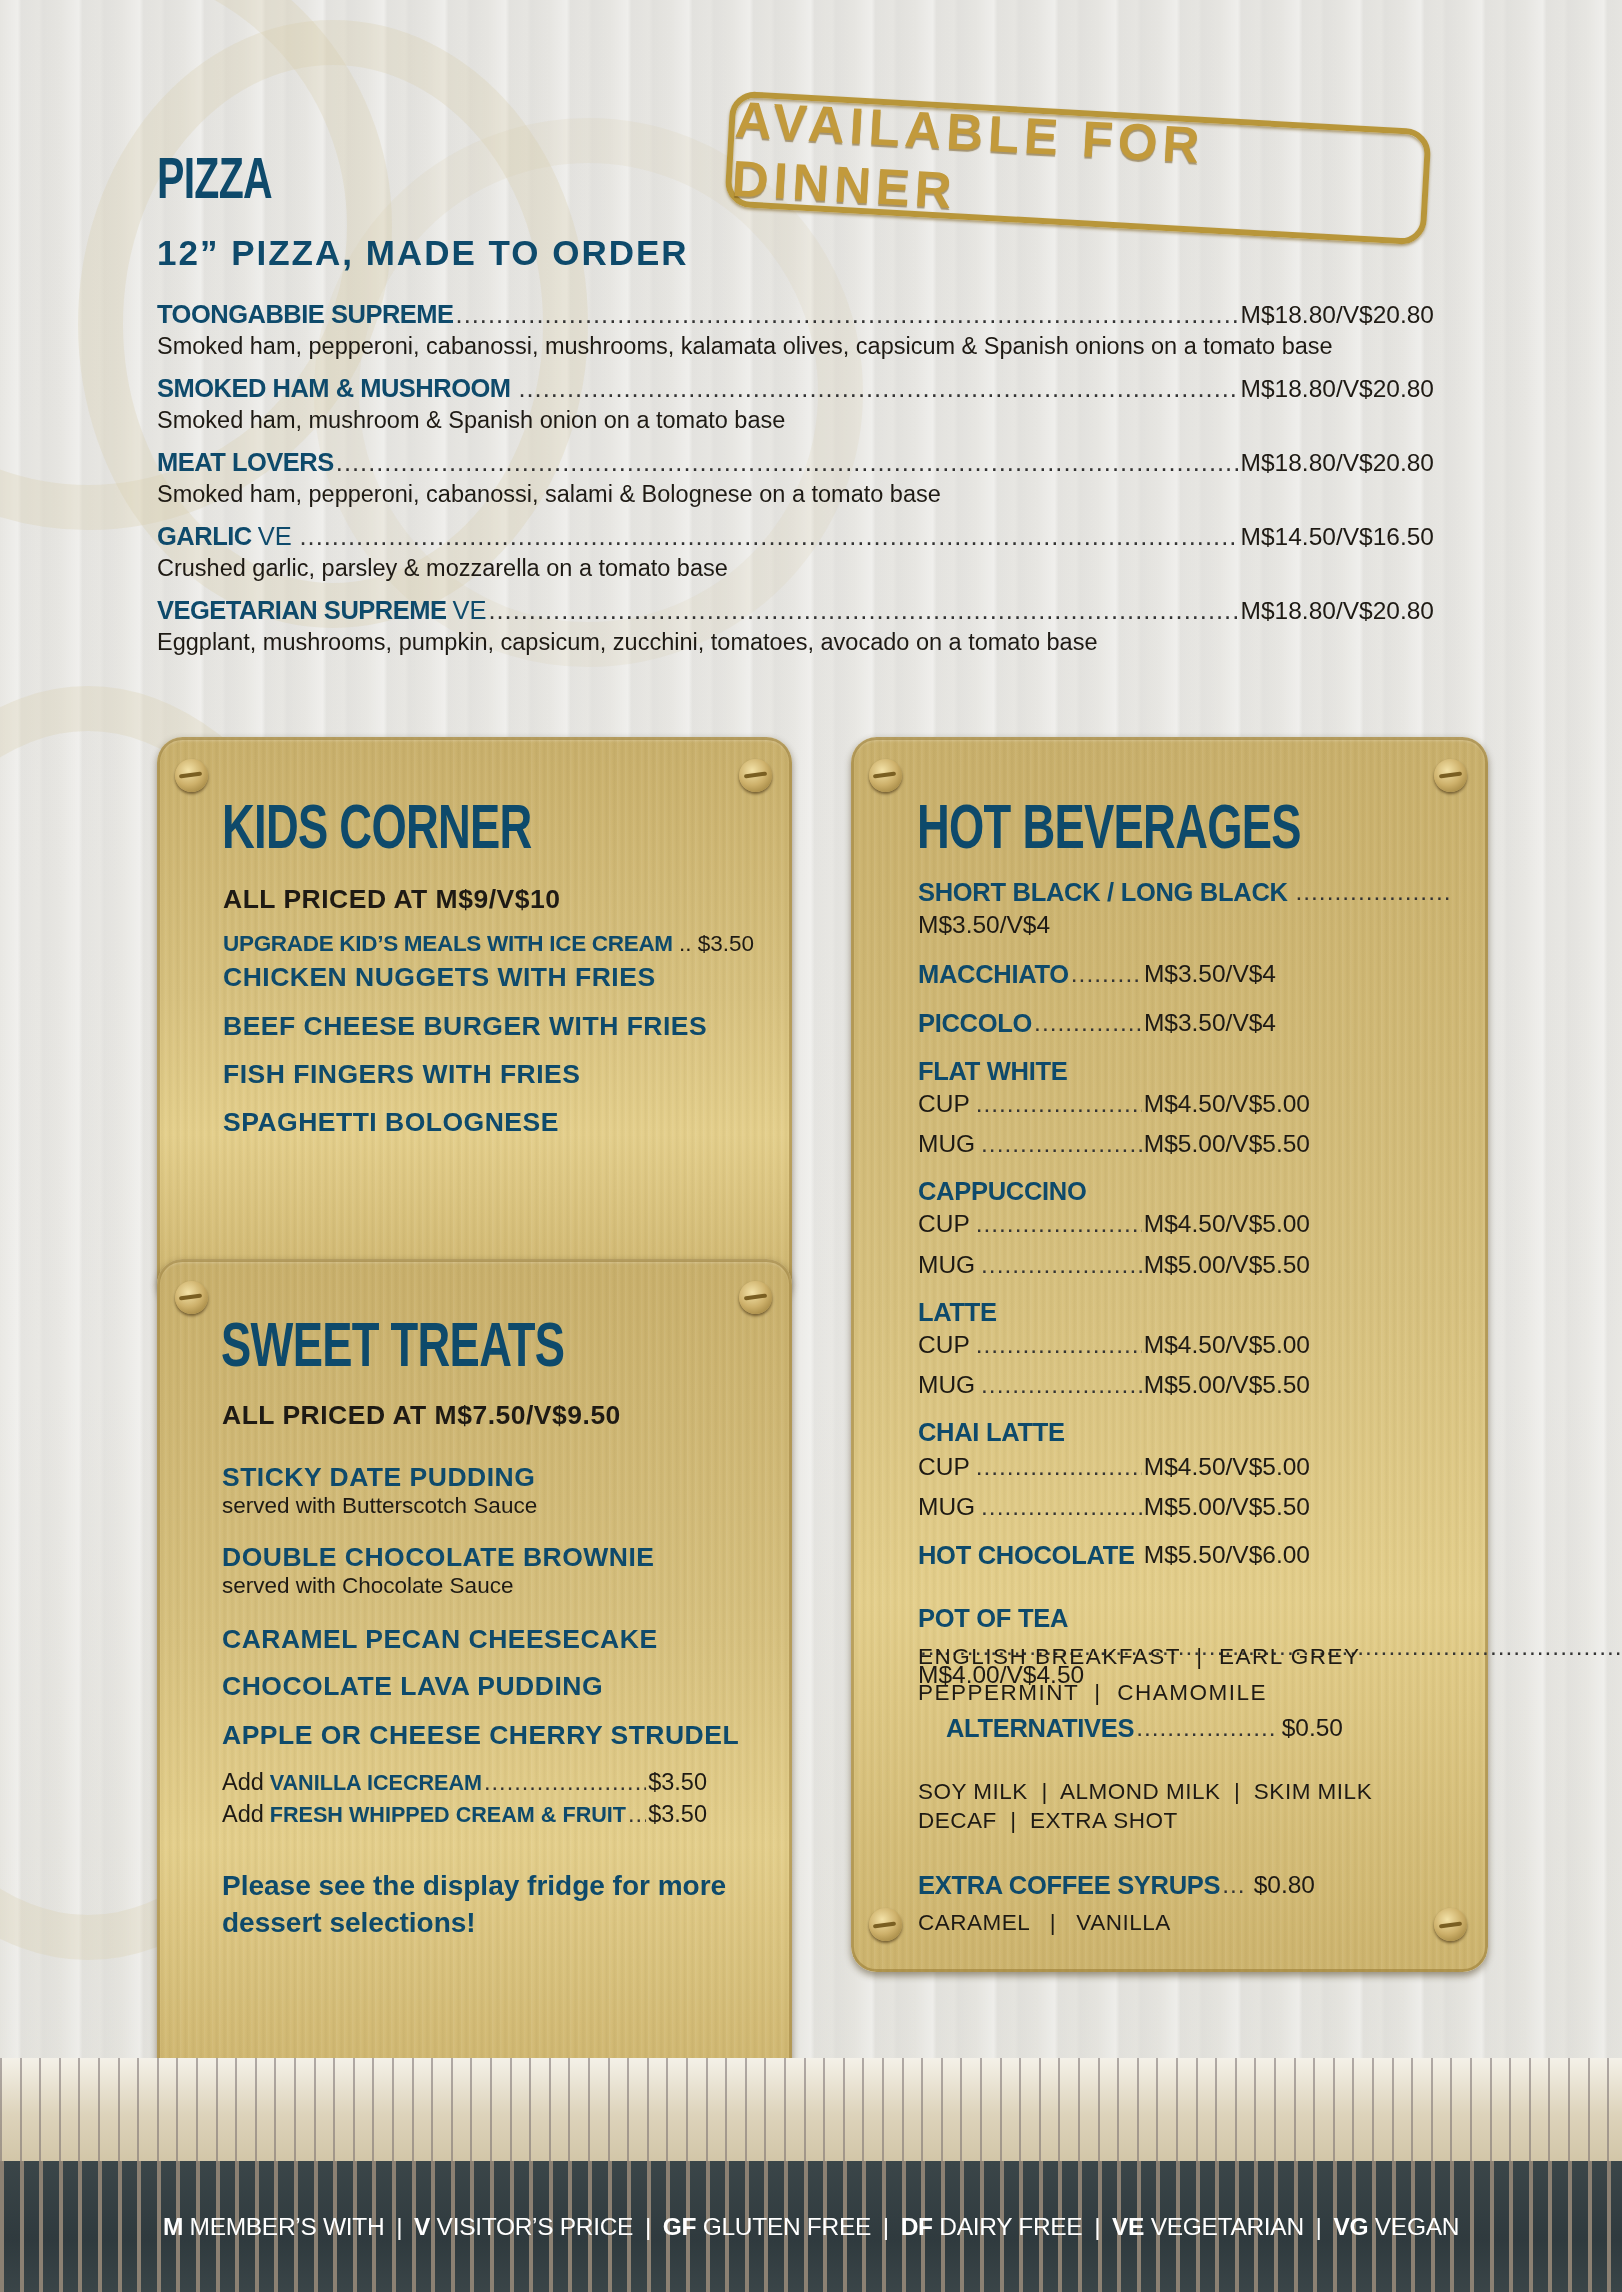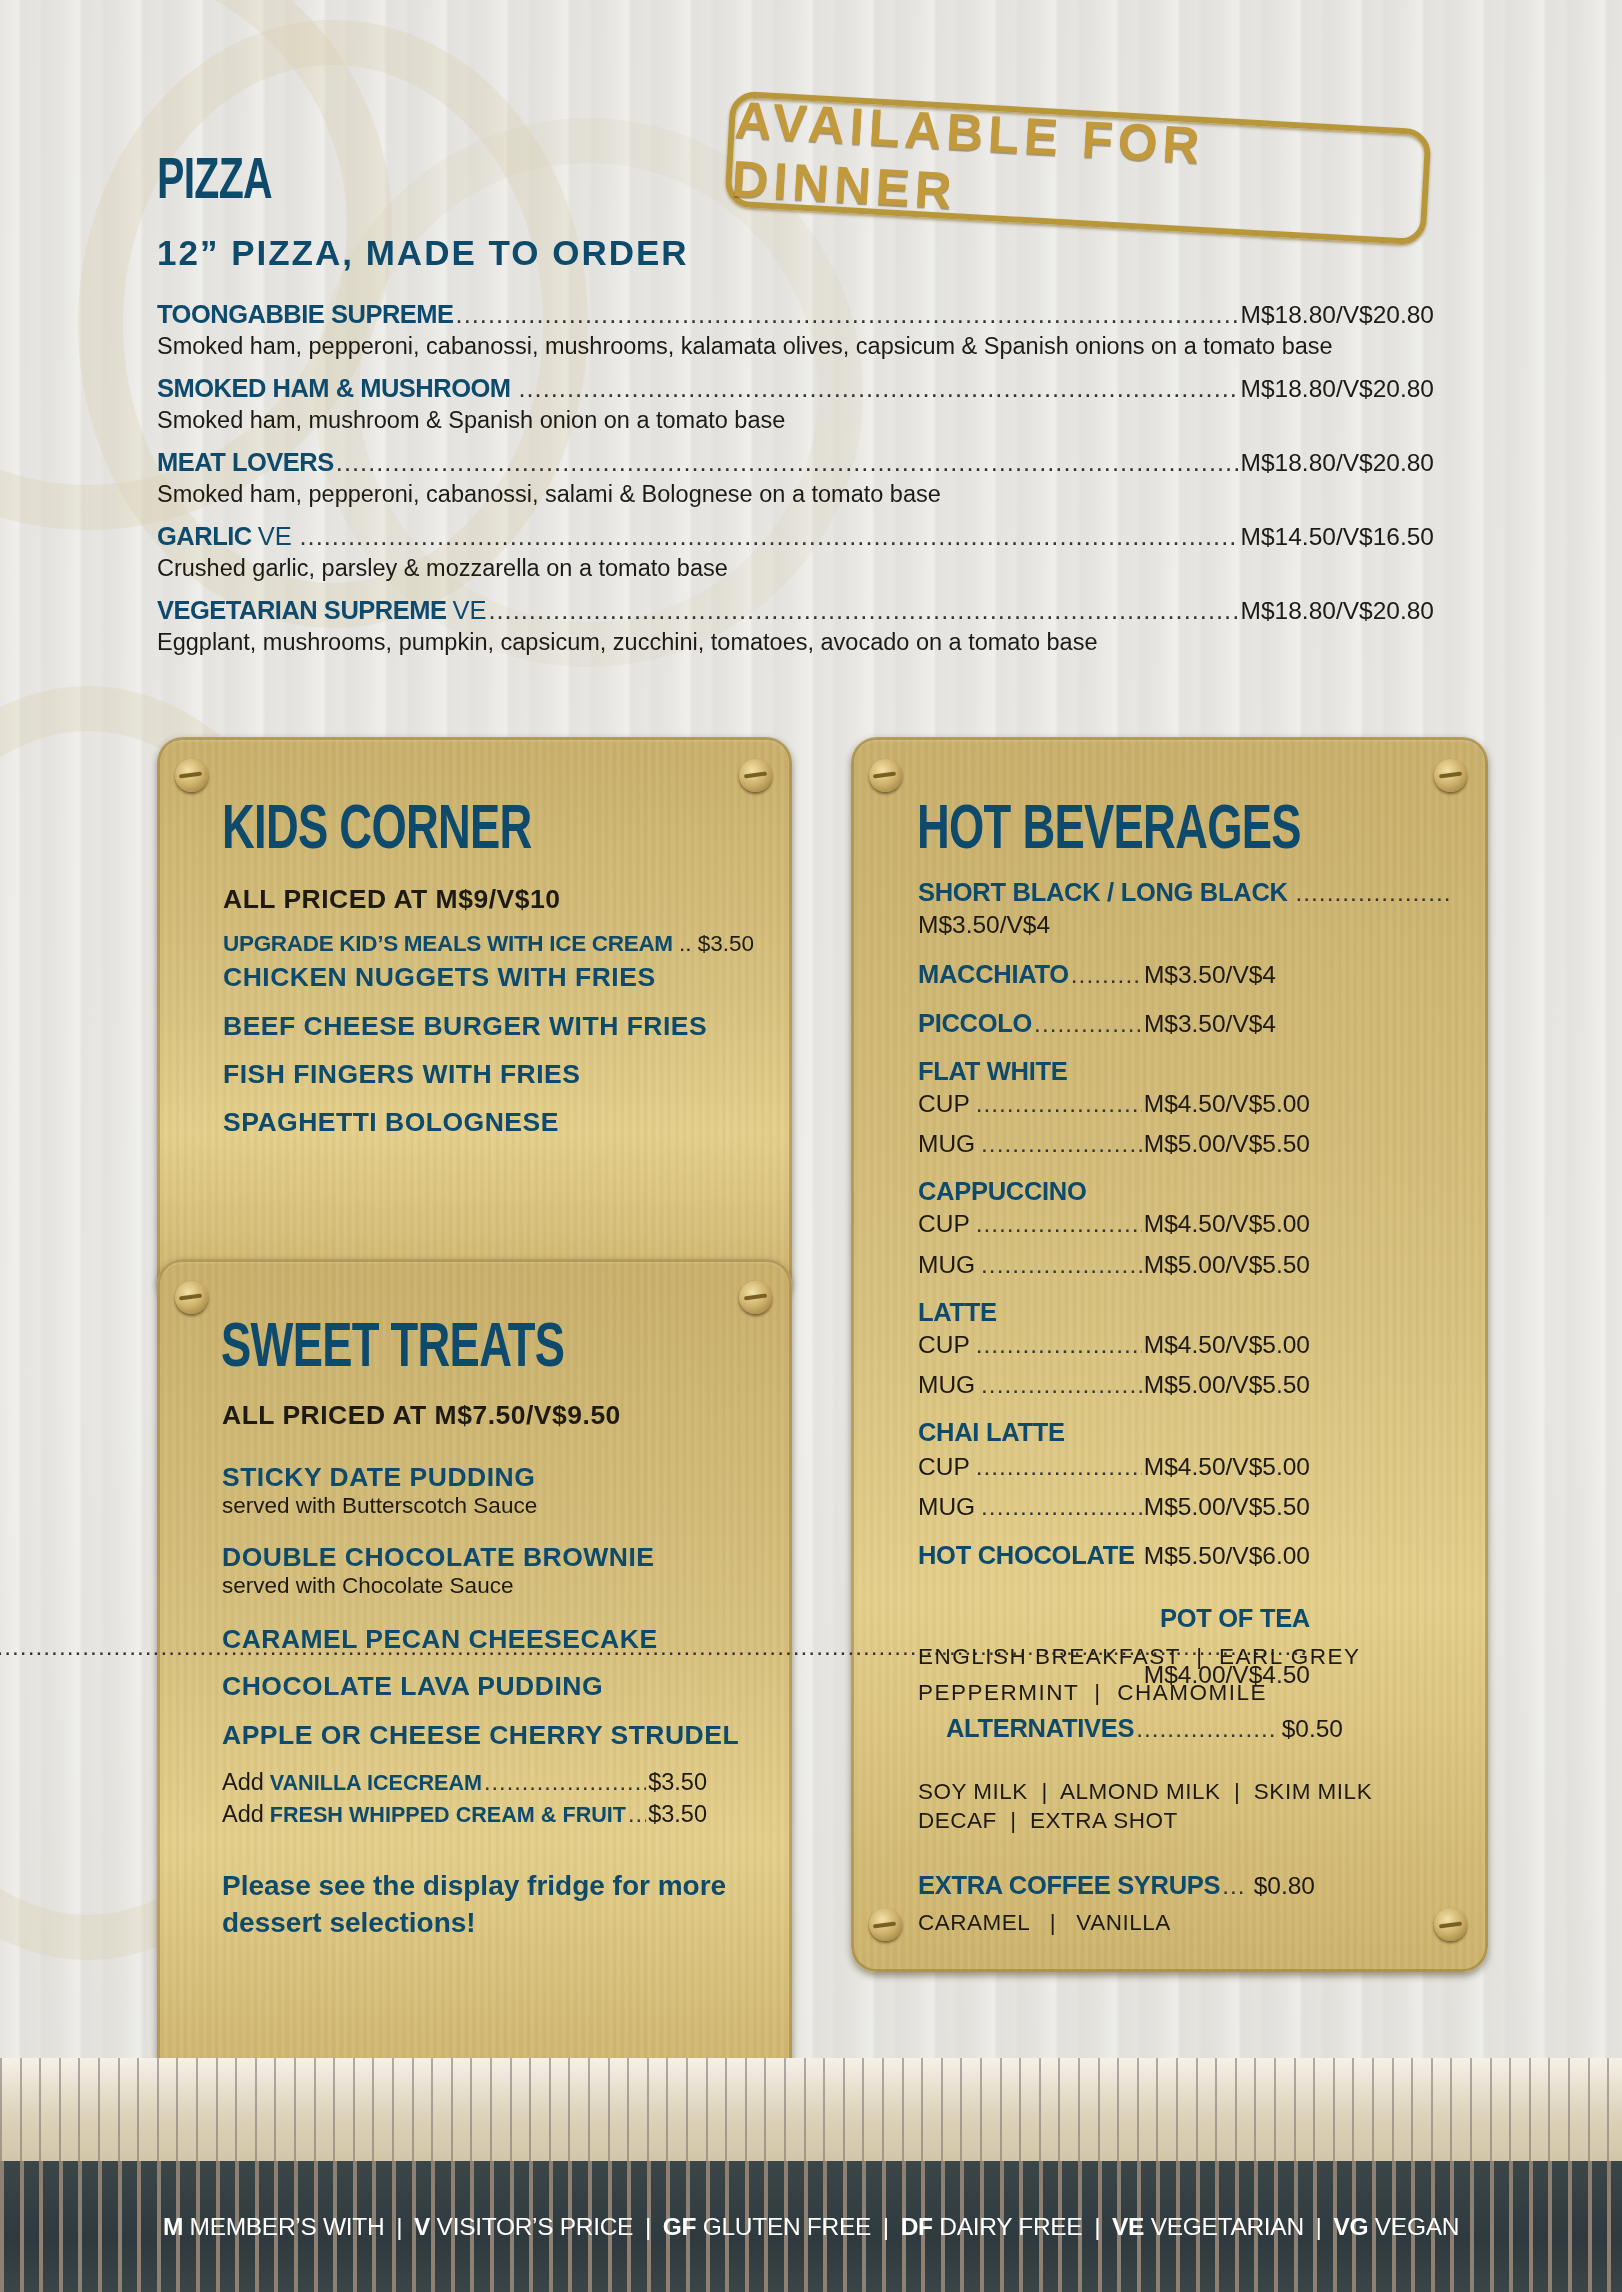--- a/index.html
+++ b/index.html
@@ -80,21 +80,21 @@
 
   .s-item { position: absolute; }
   .s-name { font-weight: bold; font-size: 26.5px; color: #0e4a6b; letter-spacing: 0.5px; white-space: nowrap; }
   .s-desc { font-size: 22.5px; color: #1e1a14; }
   .s-add { position: absolute; display: flex; align-items: baseline; font-size: 23.5px; width: 485px; white-space: nowrap; }
   .s-add .a-pre { color: #1e1a14; margin-right: 5.9px; }
   .s-add .a-name { font-weight: bold; color: #0e4a6b; font-size: 21.6px; }
   .s-add .a-price { color: #1e1a14; }
   .s-note { position: absolute; font-weight: bold; font-size: 28px; line-height: 37px; color: #0e4a6b; width: 549px; }
 
-  .b-line { position: absolute; display: flex; align-items: flex-end; white-space: nowrap; font-size: 24.5px; }
+  .b-line { position: absolute; display: flex; align-items: flex-start; white-space: nowrap; font-size: 24.5px; }
   .b-name { font-weight: bold; color: #0e4a6b; font-size: 25.5px; letter-spacing: -0.3px; }
   .b-size { color: #1e1a14; }
   .b-price { color: #1e1a14; }
   .b-sub { position: absolute; font-size: 22.5px; color: #1e1a14; letter-spacing: 1.5px; white-space: nowrap; }
 
   
   .footer-top {
     position: absolute; left: 0; top: 2058px; width: 1622px; height: 103px;
     background:
       repeating-linear-gradient(90deg, rgba(120,110,110,0.55) 0px, rgba(120,110,110,0.55) 2px, rgba(0,0,0,0) 2px, rgba(0,0,0,0) 19.6px),

